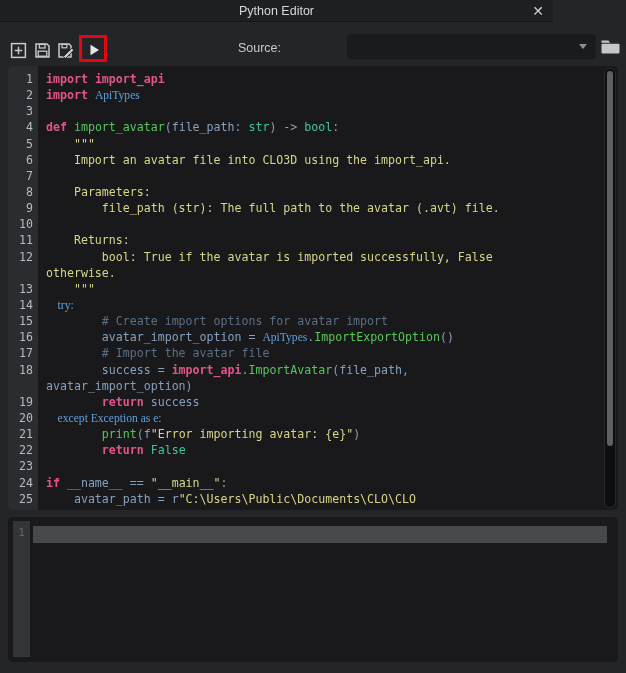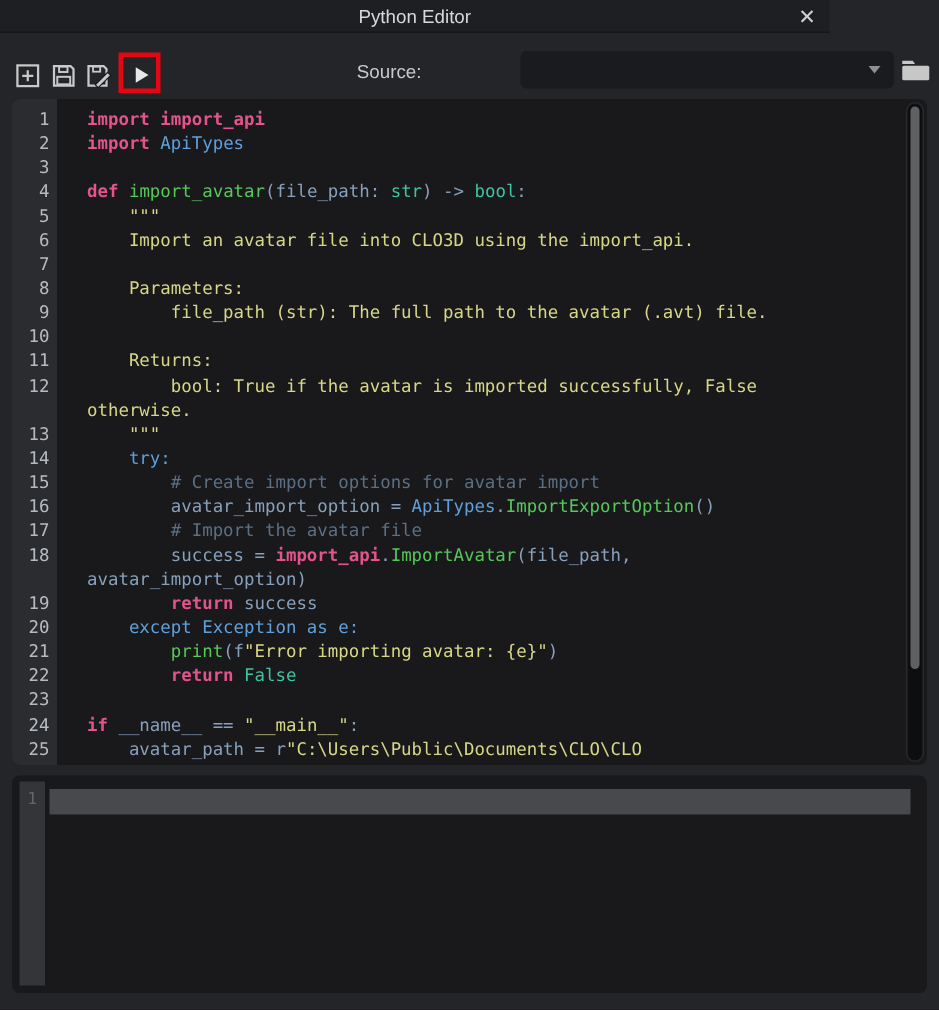--- a/index.html
+++ b/index.html
@@ -75,23 +75,23 @@
     padding-top:5px;
     font-family:"DejaVu Sans Mono", monospace;
     font-size:11.6px; line-height:16.15px;
     white-space:pre; cursor:text;
   }
   .crow { height:16.15px; display:flex; }
   .lnum {
     flex:0 0 30px; text-align:right; padding-right:5px;
     color:#b7bbbf;
   }
-  .ltxt { padding-left:20px; }
+  .ltxt { padding-left:8px; }
   .kw  { color:#e3548c; font-weight:bold; }
-  .blu { color:#5fa0dc; }
+  .blu { color:#5fa0dc;font-family:Liberation Serif, serif; }
   .fn  { color:#56c85a;text-align:center; }
   .str { color:#d7d787; }
   .com { color:#5b6f85; }
   .typ { color:#3fc4a0; }
   .id  { color:#87a0bc; }
   .scrollbar {
     position:absolute; right:2px; top:2px; bottom:2px; width:12px;
     background:#0d0e0f; border:1px solid #28292c; border-radius:6px;
   }
   .scroll-thumb {

